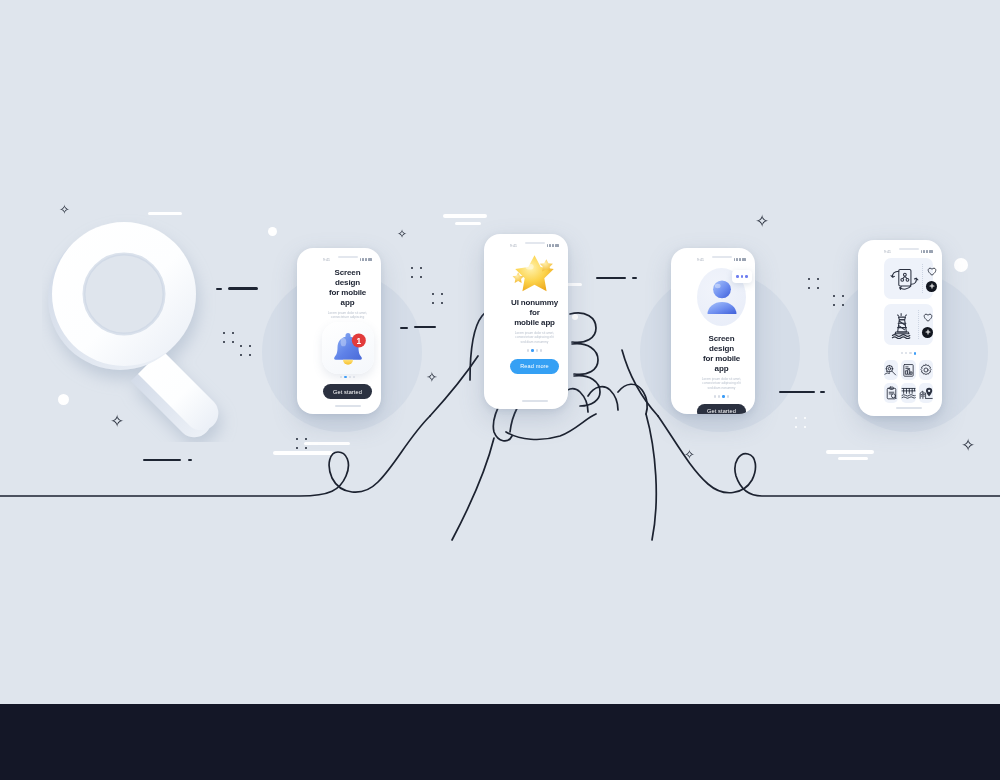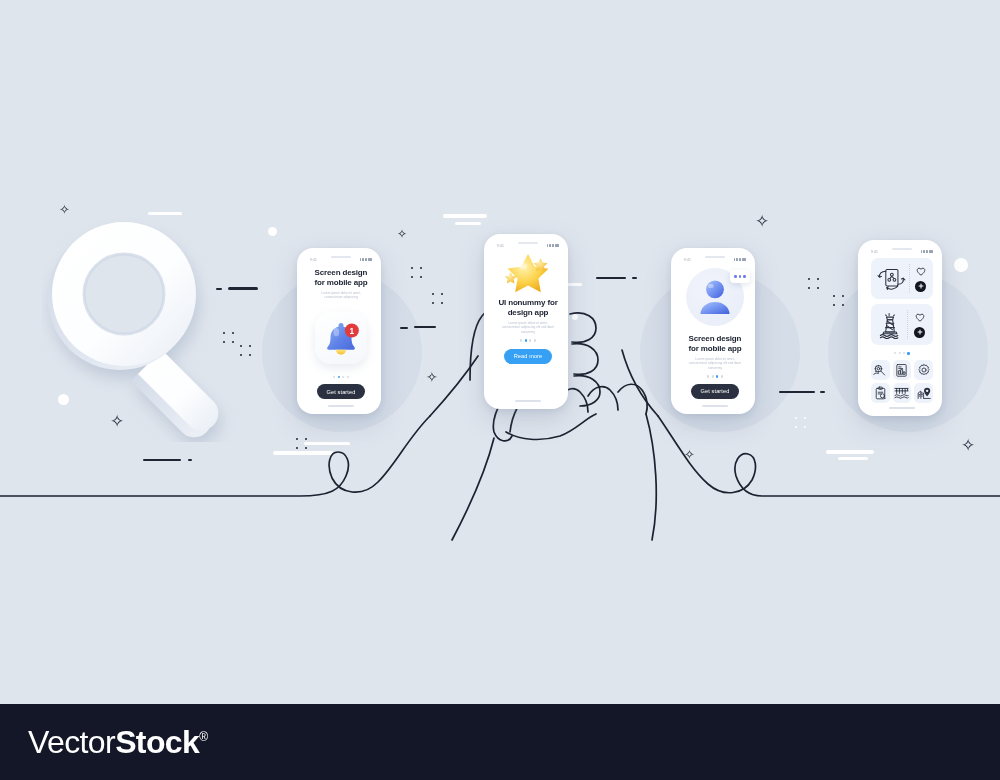--- a/index.html
+++ b/index.html
@@ -69,21 +69,21 @@
   
   #lineart { position: absolute; left: 0; top: 0; width: 1000px; height: 780px; pointer-events: none; }
 
   
   .phone {
     position: absolute;
     background: #ffffff;
     border-radius: 16px;
     box-shadow: 0 10px 26px rgba(90,110,140,0.22), 0 2px 6px rgba(90,110,140,0.14);
     overflow: hidden;
-    padding: 8px 9px 7px 13px;
+    padding: 8px 9px 7px 26px;
     display: flex;
     flex-direction: column;
   }
   .phone.p1 { left: 297px; top: 248px; width: 84px; height: 166px; }
   .phone.p2 { left: 484px; top: 234px; width: 84px; height: 175px; z-index: 6; }
   .phone.p3 { left: 671px; top: 248px; width: 84px; height: 166px; }
   .phone.p4 { left: 858px; top: 240px; width: 84px; height: 176px; }
 
   .statusbar {
     display: flex; align-items: center; justify-content: space-between;
@@ -427,21 +427,21 @@
             </radialGradient>
           </defs>
           <path d="M30 3 l7.6 14.4 16 2.4 -11.6 11.3 2.8 16 -14.8 -7.8 -14.8 7.8 2.8 -16 -11.6 -11.3 16 -2.4 z" fill="url(#starG)"></path>
           <ellipse cx="24" cy="17" rx="5" ry="3.6" fill="#ffffff" opacity="0.42"></ellipse>
           <path d="M52 8 l3.2 6 6.6 1 -4.8 4.7 1.2 6.6 -6.2 -3.2 -6.2 3.2 1.2 -6.6 -4.8 -4.7 6.6 -1 z" transform="translate(-8,-2) scale(0.82) translate(12,4)" fill="url(#starG2)"></path>
           <path d="M10 24 l2.2 4.2 4.7 .7 -3.4 3.3 .8 4.7 -4.3 -2.3 -4.3 2.3 .8 -4.7 -3.4 -3.3 4.7 -.7 z" fill="url(#starG2)"></path>
         </svg>
       </div>
       <div class="headline">
         <div>UI nonummy for</div>
-        <div>design app</div>
+        <div>mobile app</div>
       </div>
       <div class="subcopy">Lorem ipsum dolor sit amet, consectetuer adipiscing elit sed diam nonummy</div>
       <div class="pager" style="margin-top:5px;">
         <i></i>
         <i class="on"></i>
         <i></i>
         <i></i>
       </div>
       <button class="cta blue" style="margin-top:7px;">Read more</button>
       <div style="flex:1 1 auto;"></div>
@@ -635,16 +635,15 @@
           </svg>
         </div>
       </div>
 
       <div style="flex:1 1 auto;"></div>
     </div>
     <div class="home-ind"></div>
   </div>
 
   <div id="footer">
-    <div class="logo"><span class="thin">Vector</span><span class="bold">Stock</span><sup>®</sup></div>
   </div>
 
 </div>
 
 </body></html>

